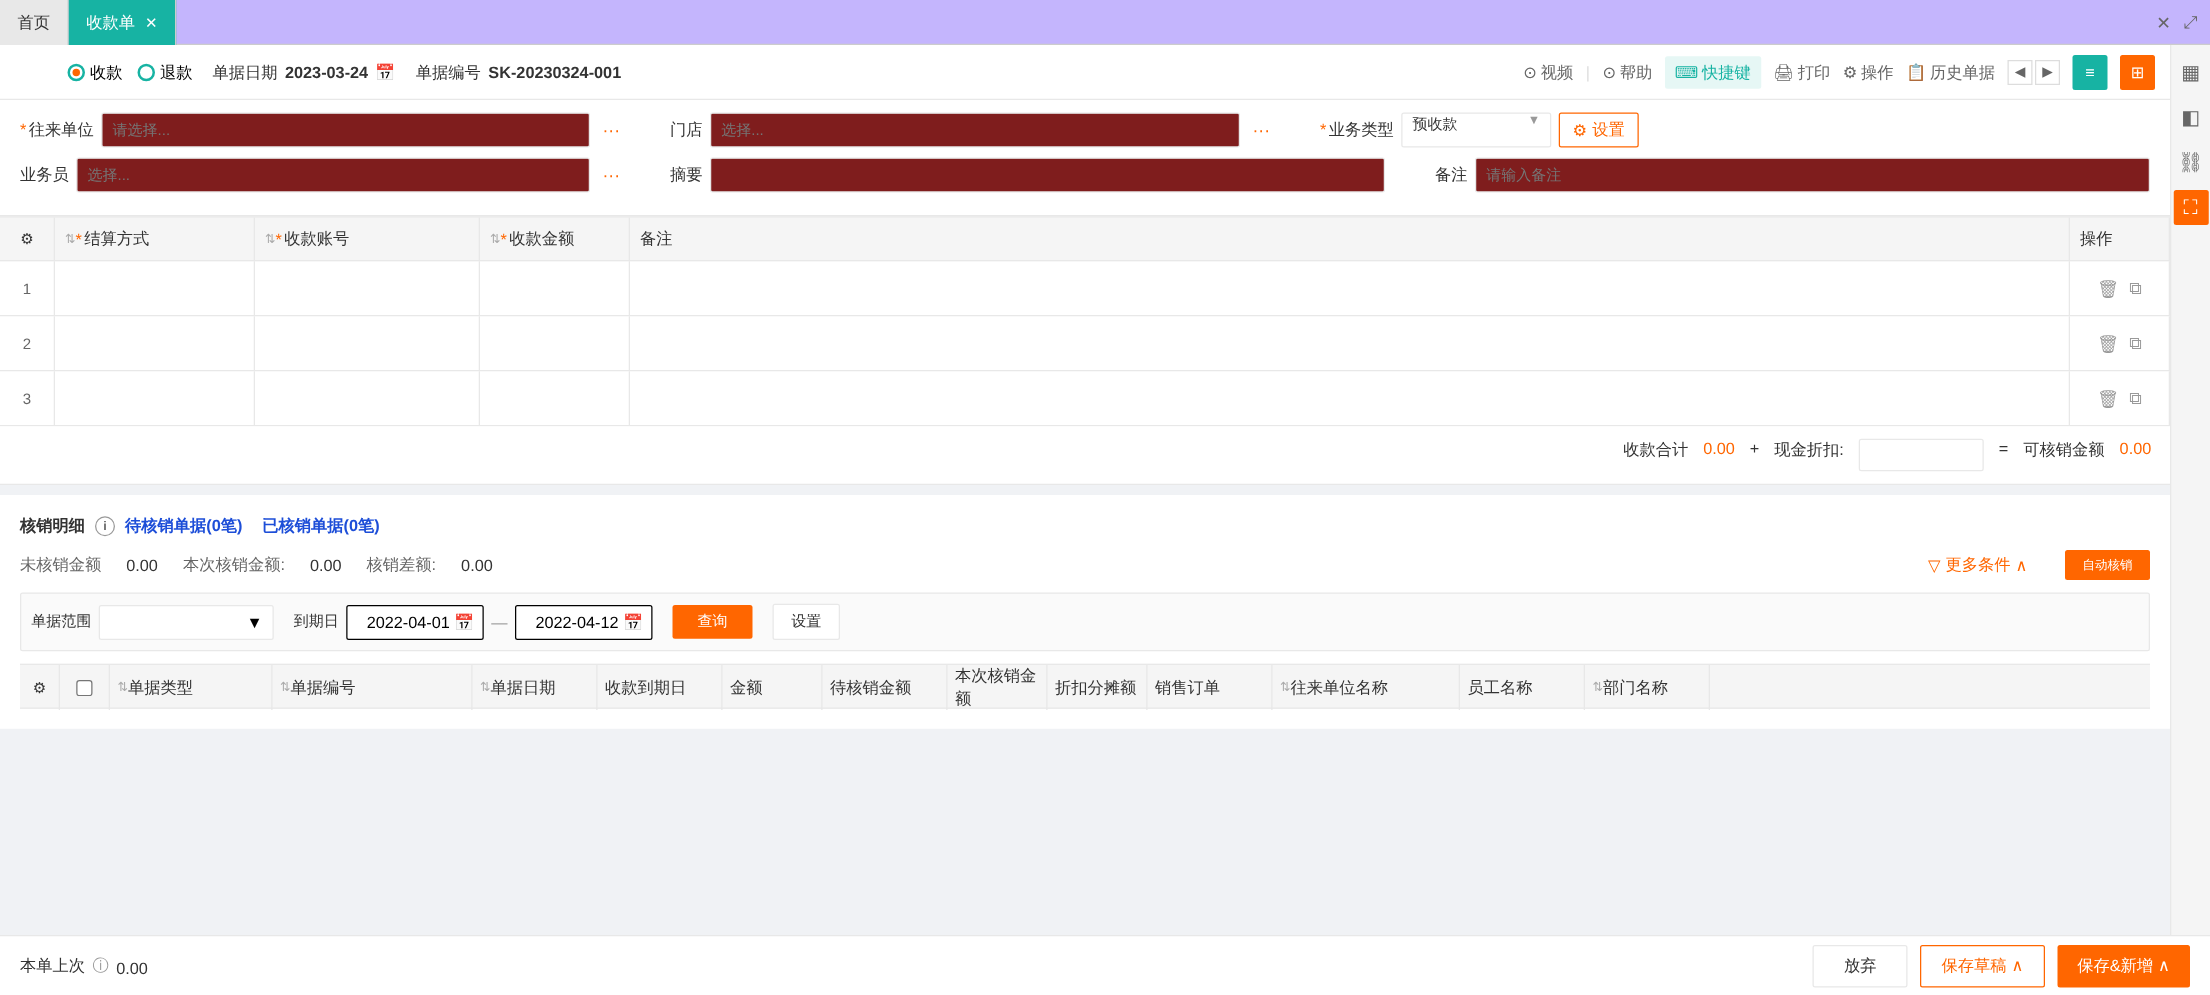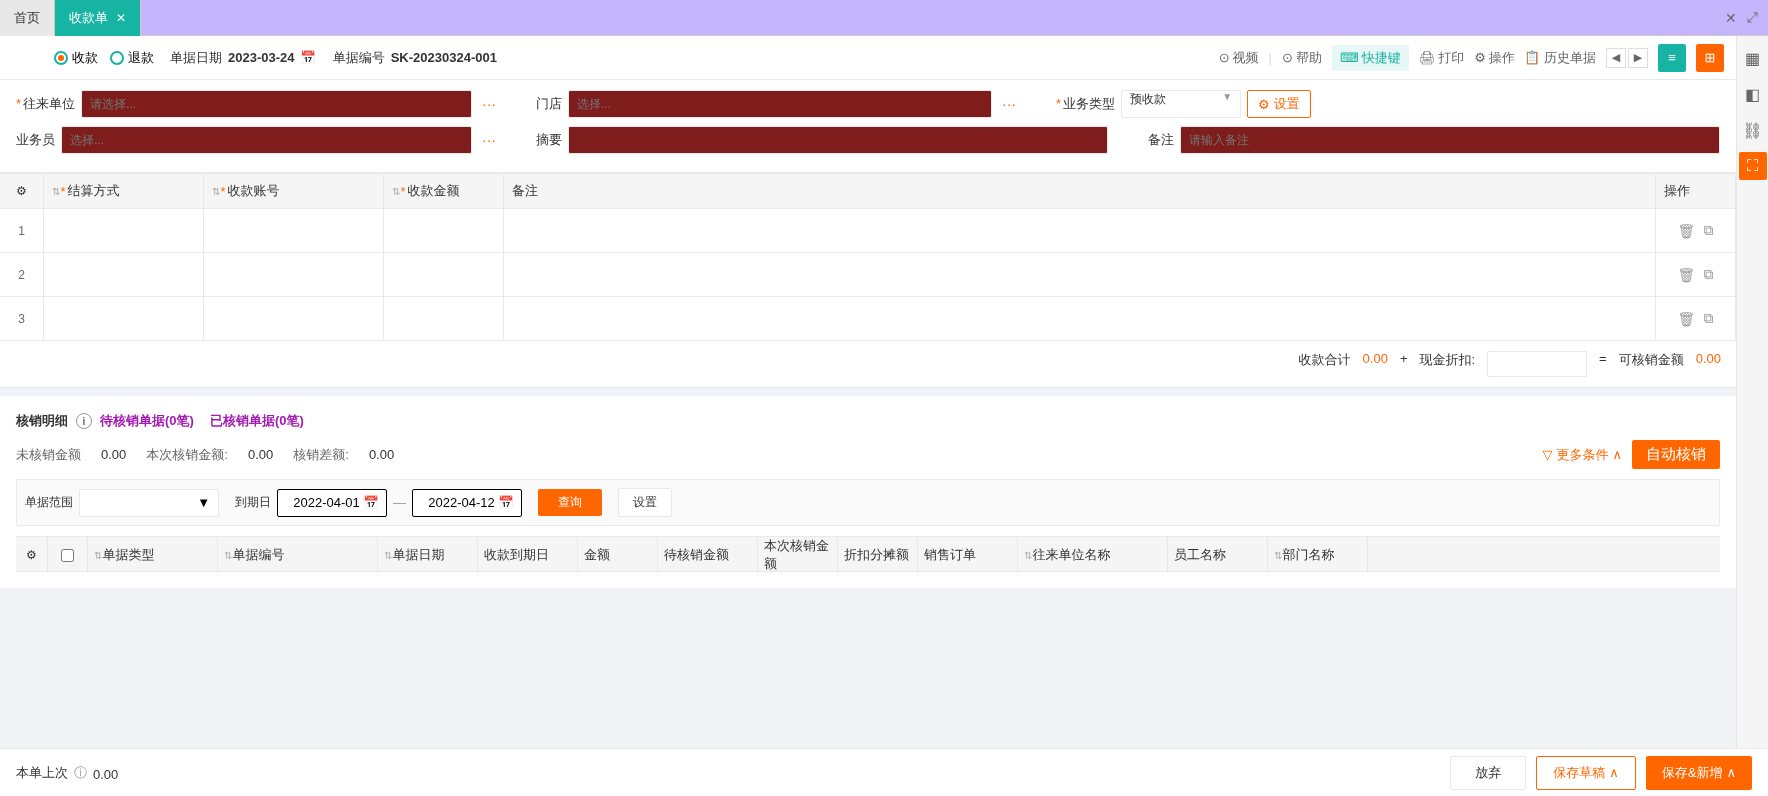--- a/index.html
+++ b/index.html
@@ -105,31 +105,31 @@
       width: 100px; height: 26px; border: 1px solid #e8e8e8; border-radius: 2px;
       padding: 0 6px; font-size: 12px;
     }
 
     
     .section-divider { height: 8px; background: #f0f2f5; }
     .core-section { background: #fff; padding: 16px 16px; }
     .section-title { font-size: 14px; font-weight: 600; color: #333; display: flex; align-items: center; gap: 8px; margin-bottom: 10px; }
     .info-icon { width: 16px; height: 16px; border-radius: 50%; border: 1px solid #999; display: flex; align-items: center; justify-content: center; font-size: 10px; color: #666; cursor: pointer; }
     .tab-links { display: flex; gap: 16px; align-items: center; }
-    .tab-link { color: #a21caf; cursor: pointer; font-size: 13px; }
+    .tab-link { color: #1d4ed8; cursor: pointer; font-size: 13px; }
 
     
     .stats-row { display: flex; gap: 20px; align-items: center; margin-bottom: 10px; color: #333; font-size: 12px; }
     .stat-label { color: #666; }
     .stat-value { color: #333; }
     .filter-right { margin-left: auto; display: flex; gap: 10px; align-items: center; }
     .filter-btn { display: flex; align-items: center; gap: 4px; color: #f60; cursor: pointer; font-size: 12px; }
     .auto-btn {
       background: #f60; color: #fff; border: none; padding: 5px 14px;
-      border-radius: 2px; cursor: pointer; font-size: 15px;
+      border-radius: 2px; cursor: pointer; font-size: 10px; margin-left: 20px;
     }
 
     
     .filter-row { display: flex; align-items: center; gap: 16px; margin-bottom: 10px; padding: 8px; background: #fafafa; border: 1px solid #e8e8e8; border-radius: 2px; }
     .filter-field { display: flex; align-items: center; gap: 6px; }
     .filter-label { color: #333; white-space: nowrap; font-size: 12px; }
     .filter-select {
       height: 28px; border: 1px solid #e8e8e8; border-radius: 2px; padding: 0 8px;
       min-width: 140px; display: flex; align-items: center; justify-content: space-between;
       background: #fff;

